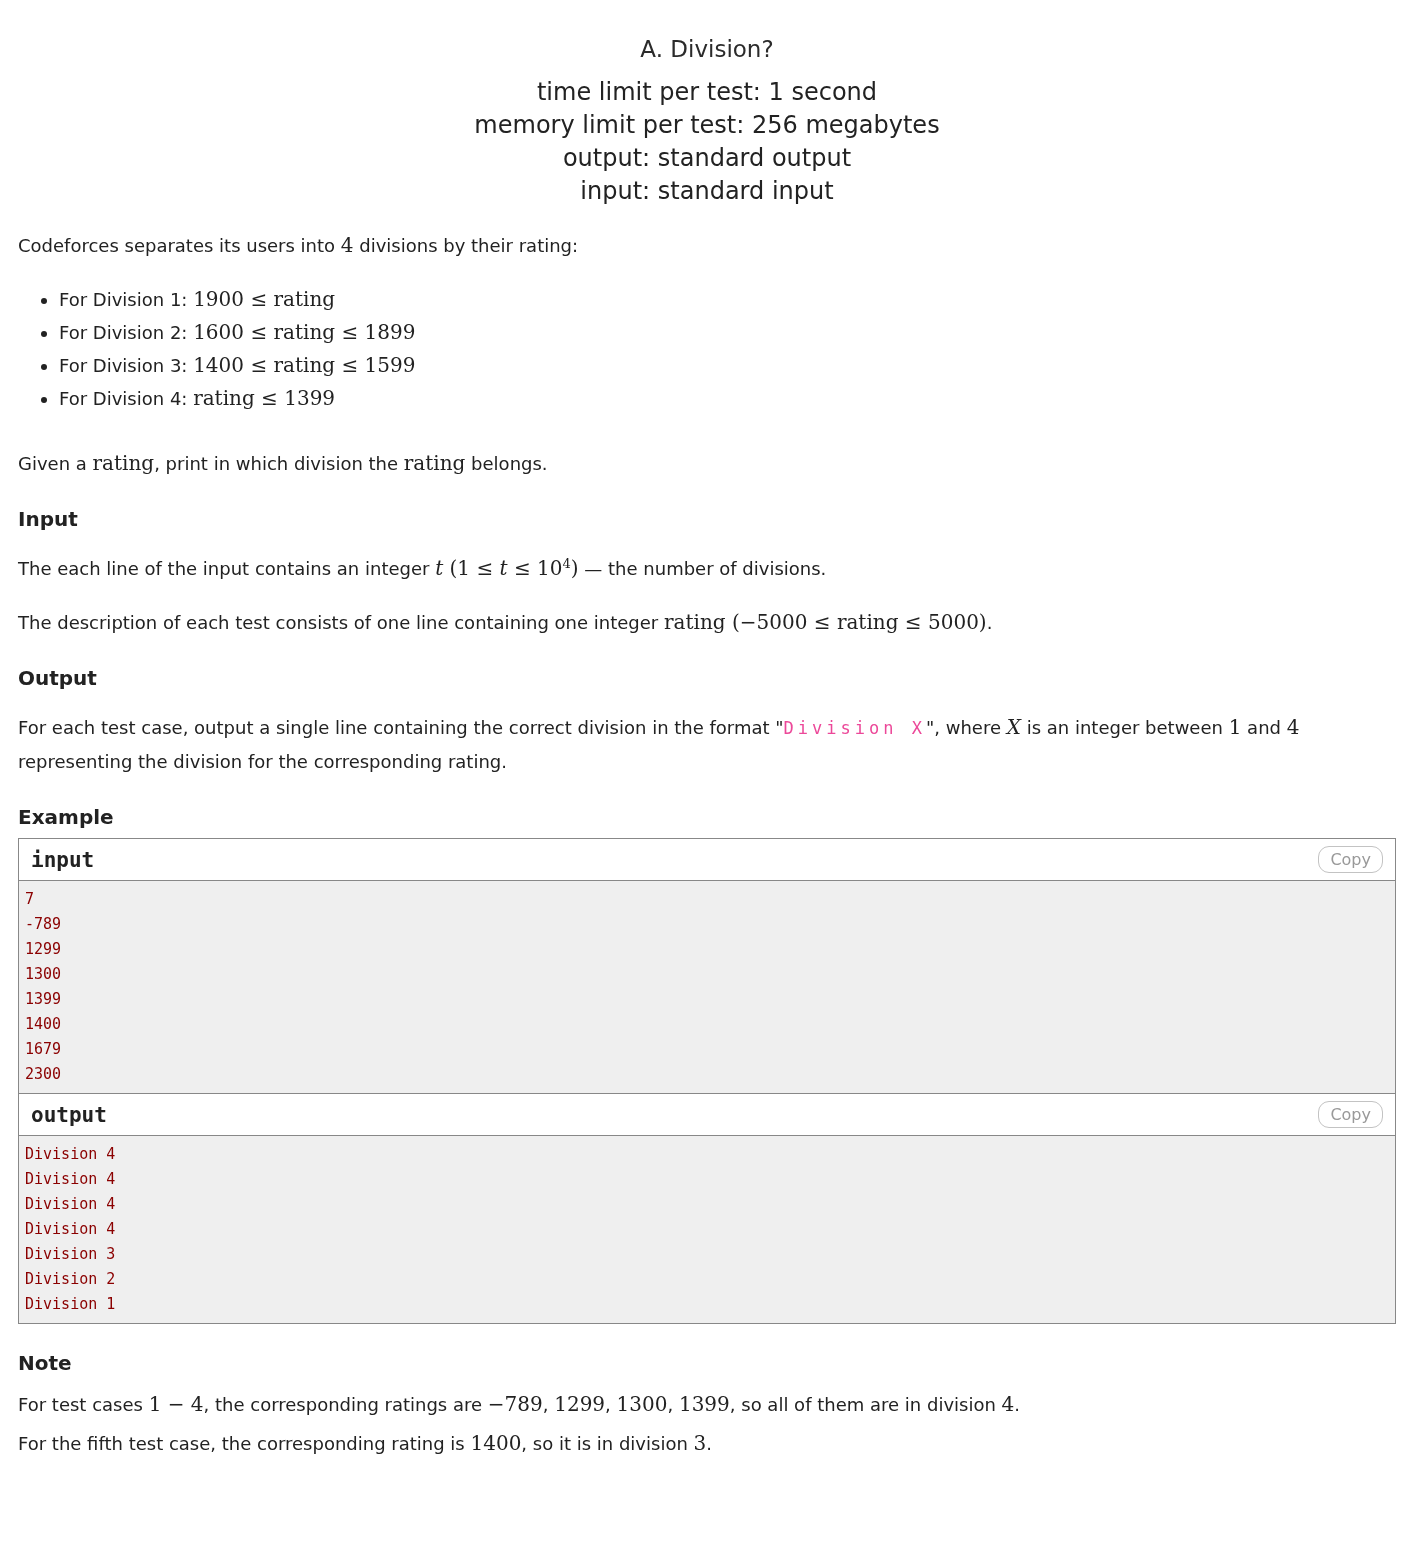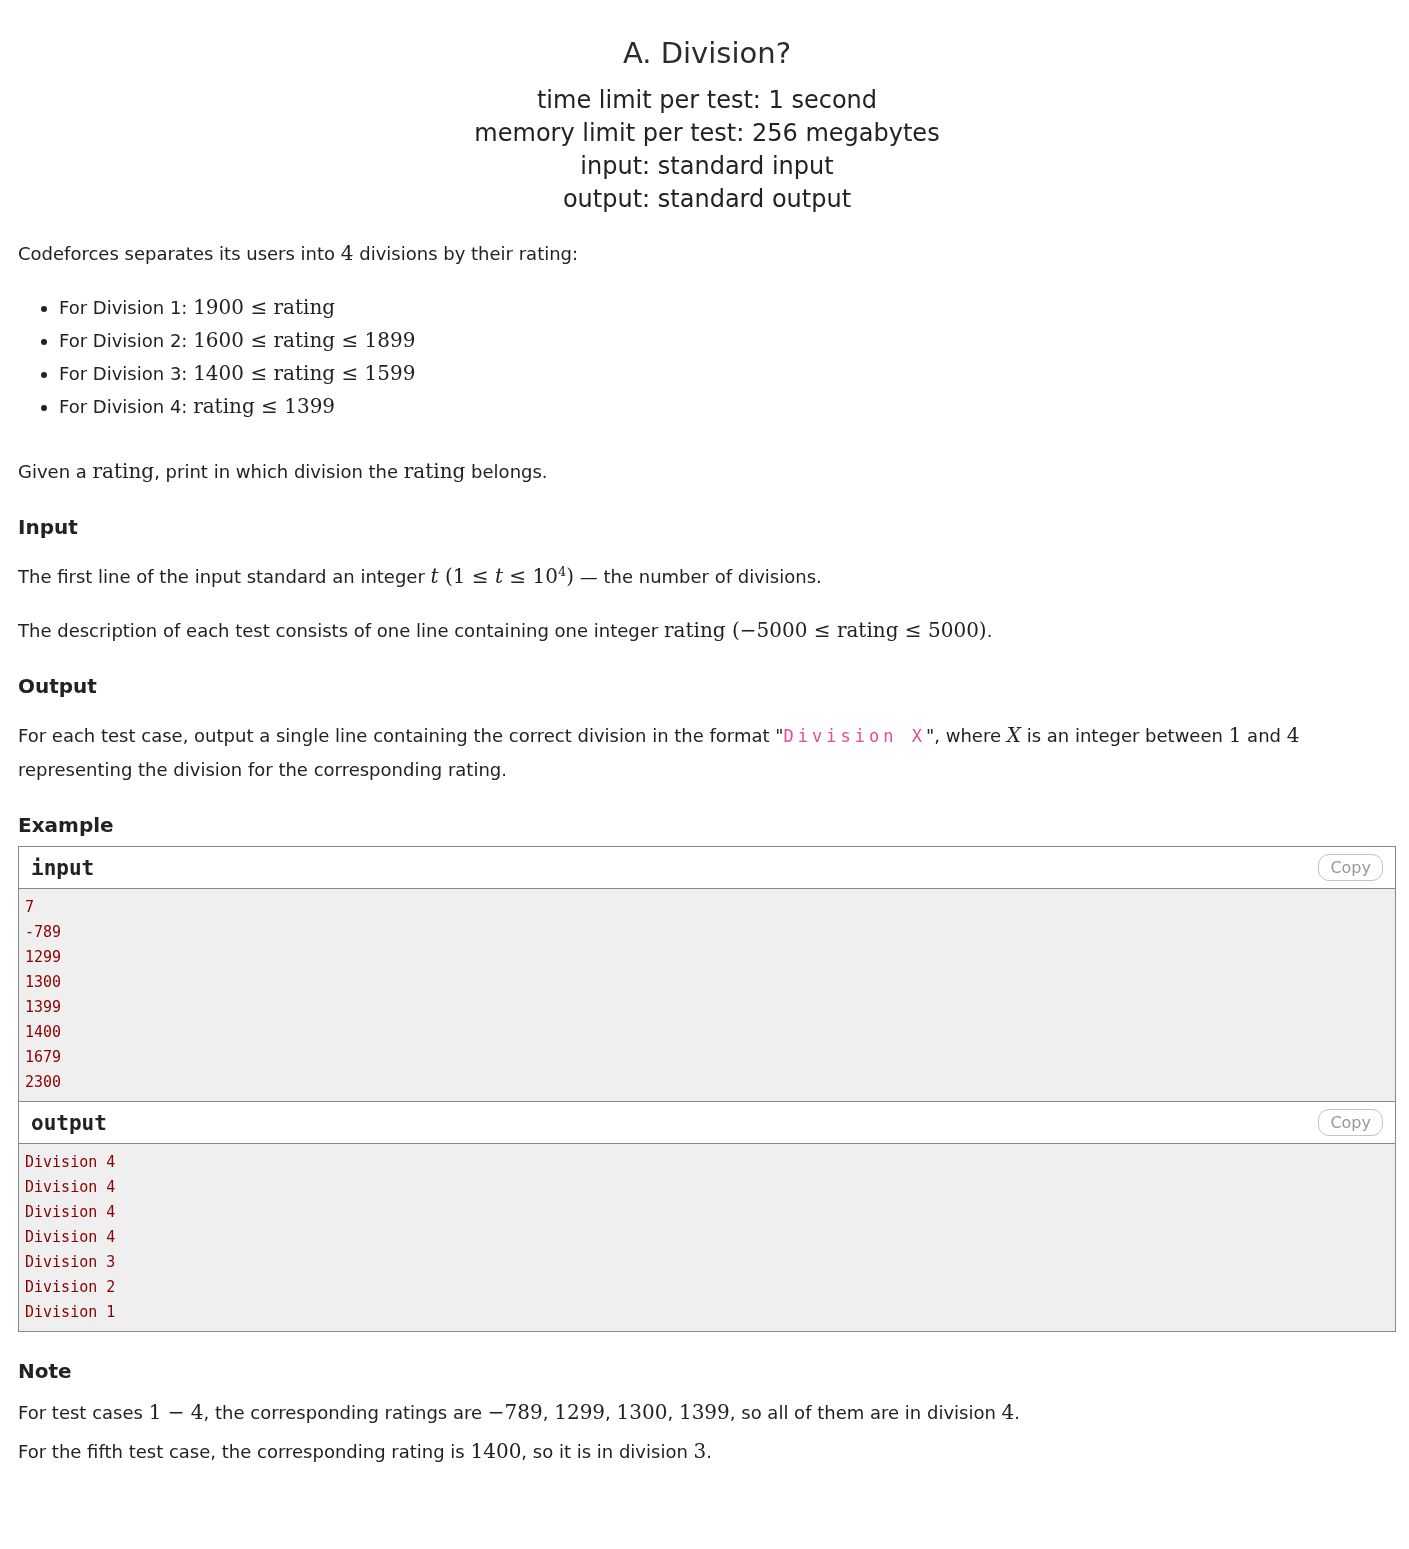--- a/index.html
+++ b/index.html
@@ -6,21 +6,21 @@
   html,body { margin:0; padding:0; }
   body {
     width:1409px; height:1549px; overflow:hidden;
     background:#ffffff; color:#222;
     font-family:"DejaVu Sans","Liberation Sans",sans-serif;
     font-size:18px; position:relative;
   }
   .page { padding:0 13px 0 18px; position:relative; height:100%; }
 
   h1.title {
-    font-weight:400; font-size:29px; color:#2b2b2b;
+    font-weight:400; font-size:23px; color:#2b2b2b;
     text-align:center; margin:36px 0 14px 0;
   }
   .limits { text-align:center; margin-bottom:14px; }
   .limit-line { line-height:33px; font-size:24px; color:#222; }
 
   .para { margin:21px 0; line-height:33px; }
   .txt { font-family:"DejaVu Sans","Liberation Sans",sans-serif; }
   .math { font-family:"DejaVu Serif","Liberation Serif",serif; font-size:20px; }
   .math.mi { font-style:italic; }
   sup.math { font-size:13px; line-height:0; }
@@ -63,37 +63,37 @@
 </head>
 <body>
 
 <div class="page">
 
   <h1 class="title">A. Division?</h1>
 
   <div class="limits">
       <div class="limit-line">time limit per test: 1 second</div>
       <div class="limit-line">memory limit per test: 256 megabytes</div>
+      <div class="limit-line">output: standard output</div>
       <div class="limit-line">input: standard input</div>
-      <div class="limit-line">output: standard output</div>
     </div>
 
   <p class="para"><span class="txt">Codeforces separates its users into </span><span class="math">4</span><span class="txt"> divisions by their rating:</span></p>
 
   <ul class="divisions">
       <li class="division-item"><span class="txt">For Division 1: </span><span class="math">1900 ≤ rating</span></li>
       <li class="division-item"><span class="txt">For Division 2: </span><span class="math">1600 ≤ rating ≤ 1899</span></li>
       <li class="division-item"><span class="txt">For Division 3: </span><span class="math">1400 ≤ rating ≤ 1599</span></li>
       <li class="division-item"><span class="txt">For Division 4: </span><span class="math">rating ≤ 1399</span></li>
     </ul>
 
   <p class="para"><span class="txt">Given a </span><span class="math">rating</span><span class="txt">, print in which division the </span><span class="math">rating</span><span class="txt"> belongs.</span></p>
 
   <h2 class="section">Input</h2>
-  <p class="para"><span class="txt">The first line of the input standard an integer </span><span class="math mi">t</span><span class="math"> (1 ≤ </span><span class="math mi">t</span><span class="math"> ≤ 10</span><sup class="math">4</sup><span class="math">)</span><span class="txt"> — the number of divisions.</span></p>
+  <p class="para"><span class="txt">The each line of the input contains an integer </span><span class="math mi">t</span><span class="math"> (1 ≤ </span><span class="math mi">t</span><span class="math"> ≤ 10</span><sup class="math">4</sup><span class="math">)</span><span class="txt"> — the number of divisions.</span></p>
   <p class="para"><span class="txt">The description of each test consists of one line containing one integer </span><span class="math">rating</span><span class="math"> (−5000 ≤ rating ≤ 5000)</span><span class="txt">.</span></p>
 
   <h2 class="section">Output</h2>
   <p class="para"><span class="txt">For each test case, output a single line containing the correct division in the format "</span><span class="mono-inline">Division X</span><span class="txt">", where </span><span class="math mi">X</span><span class="txt"> is an integer between </span><span class="math">1</span><span class="txt"> and </span><span class="math">4</span><span class="txt"> representing the division for the corresponding rating.</span></p>
 
   <h2 class="section">Example</h2>
 
   <div class="sample">
     <div class="sample-title">
       <span class="sample-label">input</span>

